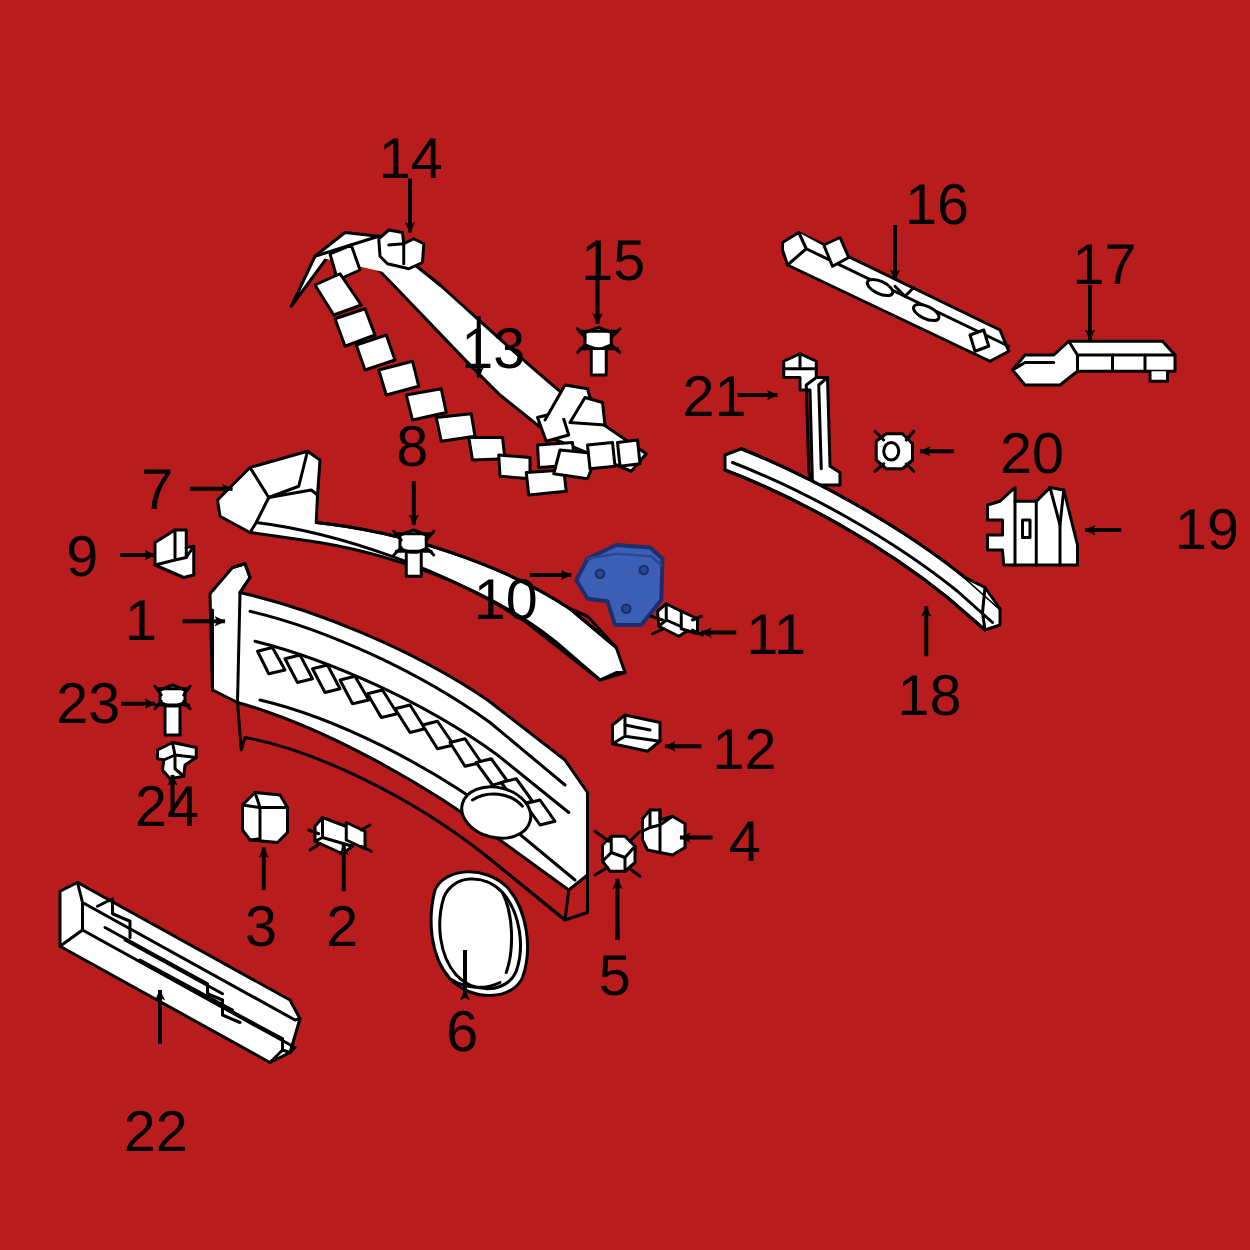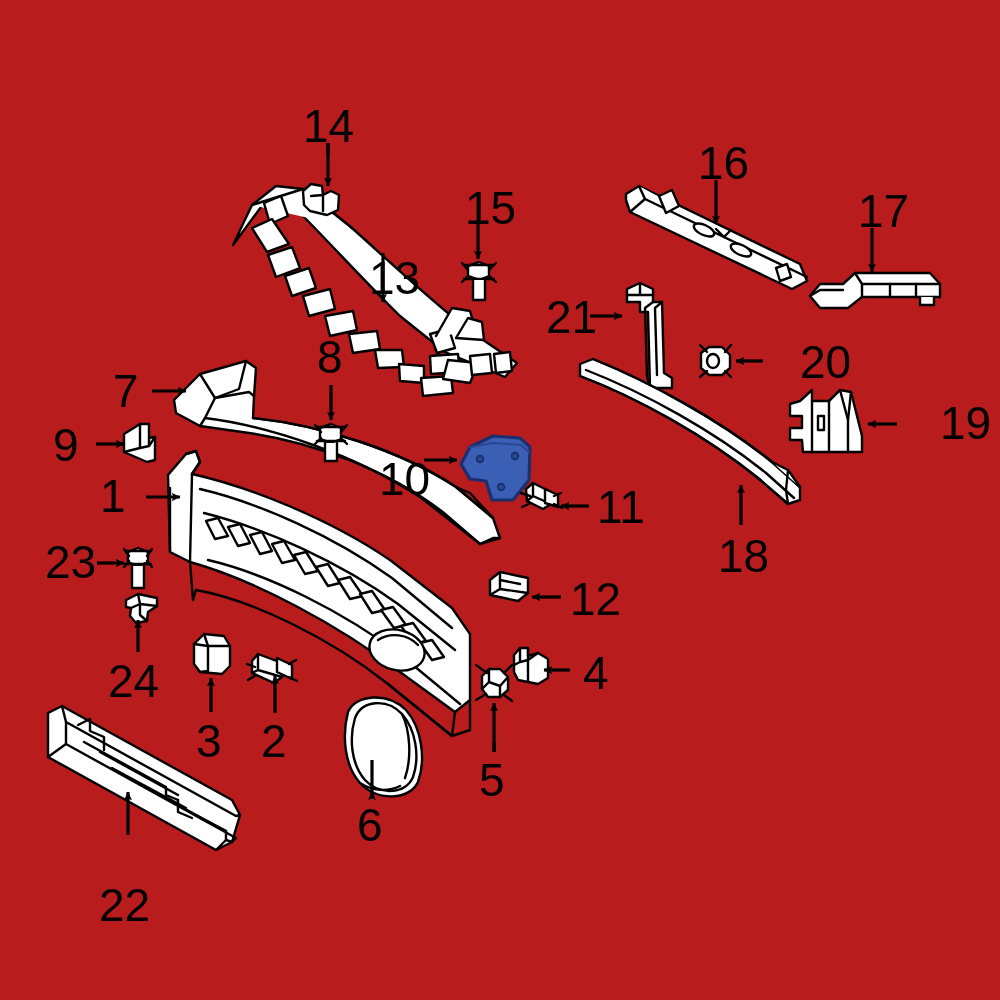--- a/index.html
+++ b/index.html
@@ -305,35 +305,35 @@
       <line x1="328" y1="143" x2="328" y2="155"></line>
       <line x1="372" y1="795" x2="372" y2="760"></line>
       <line x1="494" y1="752" x2="494" y2="742"></line>
     </g>
 
   </svg>
 
   <div class="callout" style="left:303px;top:103px;">14</div>
   <div class="callout" style="left:369px;top:215px;margin-top:40px;">13</div>
   <div class="callout" style="left:465px;top:185px;">15</div>
-  <div class="callout" style="left:698px;top:140px;">16</div>
+  <div class="callout" style="left:724px;top:140px;">16</div>
   <div class="callout" style="left:858px;top:188px;">17</div>
   <div class="callout" style="left:546px;top:294px;">21</div>
   <div class="callout" style="left:800px;top:339px;">20</div>
   <div class="callout" style="left:908px;top:400px;margin-left:32px;">19</div>
   <div class="callout" style="left:718px;top:533px;">18</div>
   <div class="callout" style="left:113px;top:368px;">7</div>
   <div class="callout" style="left:317px;top:334px;">8</div>
   <div class="callout" style="left:53px;top:422px;">9</div>
   <div class="callout" style="left:379px;top:456px;">10</div>
   <div class="callout" style="left:100px;top:473px;">1</div>
   <div class="callout" style="left:597px;top:484px;">11</div>
   <div class="callout" style="left:45px;top:539px;">23</div>
   <div class="callout" style="left:570px;top:576px;">12</div>
-  <div class="callout" style="left:108px;top:658px;text-align:center;">24</div>
+  <div class="callout" style="left:108px;top:622px;text-align:center;">24</div>
   <div class="callout" style="left:196px;top:718px;">3</div>
   <div class="callout" style="left:261px;top:718px;">2</div>
   <div class="callout" style="left:583px;top:650px;">4</div>
   <div class="callout" style="left:479px;top:757px;">5</div>
   <div class="callout" style="left:357px;top:802px;">6</div>
   <div class="callout" style="left:99px;top:842px;margin-top:40px;">22</div>
 
 </div>
 
 </body></html>

